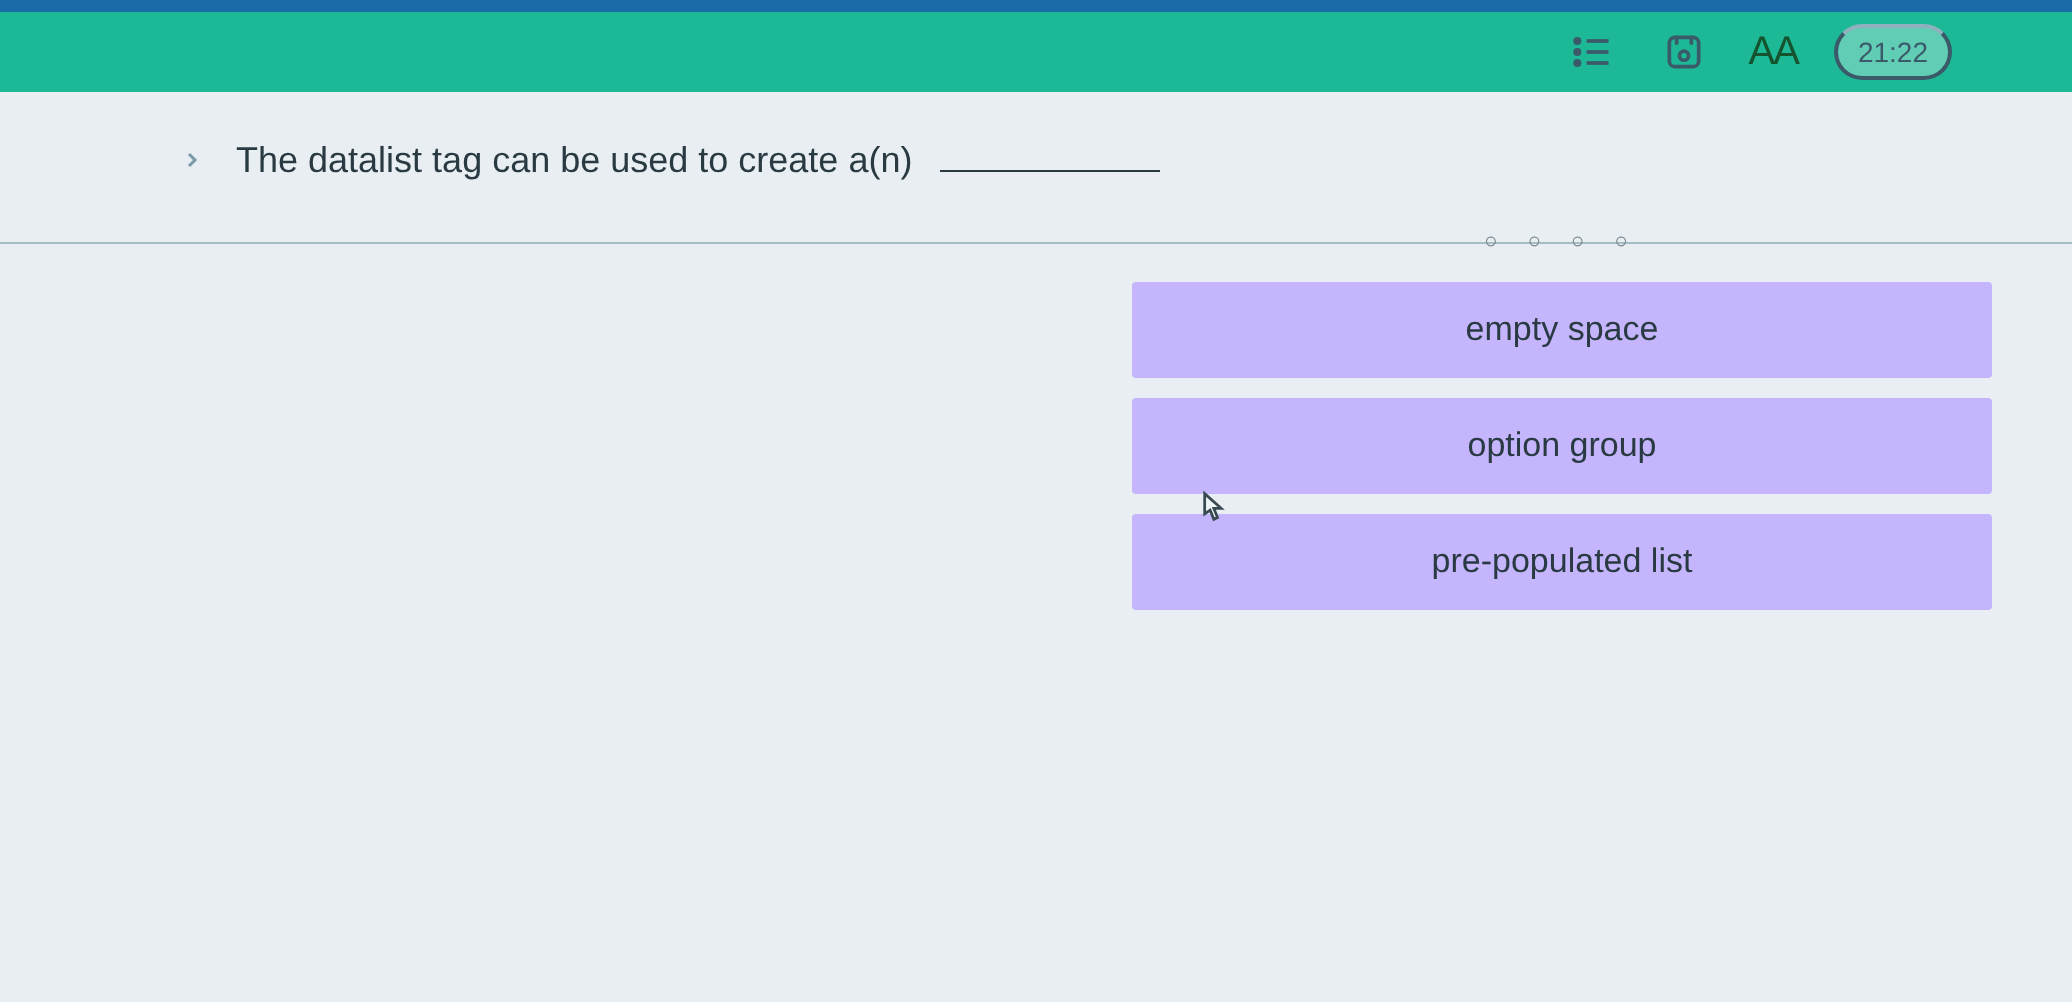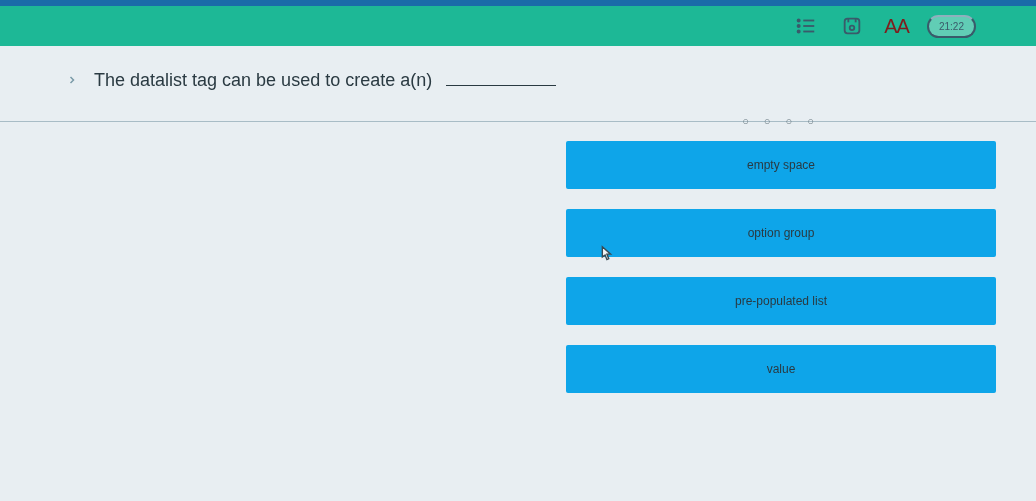--- a/index.html
+++ b/index.html
@@ -29,37 +29,37 @@
       height: 28px;
       display: flex;
       align-items: center;
       justify-content: center;
       color: #3a5a6a;
       cursor: pointer;
     }
     .aa-btn {
       font-size: 20px;
       font-weight: 400;
-      color: #7f1d1d;
+      color: #14532d;
       letter-spacing: -1px;
       cursor: pointer;
     }
     .timer-pill {
       border: 2px solid #3a5a6a;
       border-top-color: #8fb0bd;
       border-radius: 18px;
       padding: 4px 10px;
-      font-size: 10px;
+      font-size: 14px;
       color: #3a5a6a;
       background: rgba(255,255,255,0.3);
       cursor: default;
     }
     .content {
       position: relative;
-      padding: 18px 50px 0 66px;
+      padding: 18px 50px 0 90px;
     }
     .question-row {
       display: flex;
       align-items: baseline;
       gap: 8px;
       font-size: 18px;
       color: #2a3a42;
       margin-bottom: 20px;
     }
     .chev {
@@ -90,28 +90,28 @@
       width: 430px;
     }
     .dots {
       text-align: center;
       letter-spacing: 6px;
       color: #6a7a82;
       font-size: 11px;
       margin-bottom: 14px;
     }
     .answer {
-      background: #0ea5e9;
+      background: #c4b5fd;
       height: 48px;
       display: flex;
       align-items: center;
       justify-content: center;
-      font-size: 12px;
+      font-size: 17px;
       color: #2a3a42;
-      margin-bottom: 20px;
+      margin-bottom: 10px;
       cursor: pointer;
       border-radius: 2px;
     }
     .cursor {
       position: absolute;
       left: 595px;
       top: 245px;
       pointer-events: none;
       color: #3a4a52;
     }
@@ -155,20 +155,19 @@
     <span class="blank"></span>
   </div>
   <hr class="divider">
 </div>
 
 <div class="answers-block">
   <div class="dots">○ ○ ○ ○</div>
   <div class="answer">empty space</div>
   <div class="answer">option group</div>
   <div class="answer">pre-populated list</div>
-  <div class="answer">value</div>
 </div>
 
 <div class="cursor">
   <svg width="22" height="22" viewBox="0 0 24 24" fill="none" stroke="currentColor" stroke-width="1.5">
     <path d="M8 2 L8 13 L11 11 L13 16 L15 15 L13 10 L17 10 Z" fill="#f0f4f6"></path>
   </svg>
 </div>
 
 </body></html>

